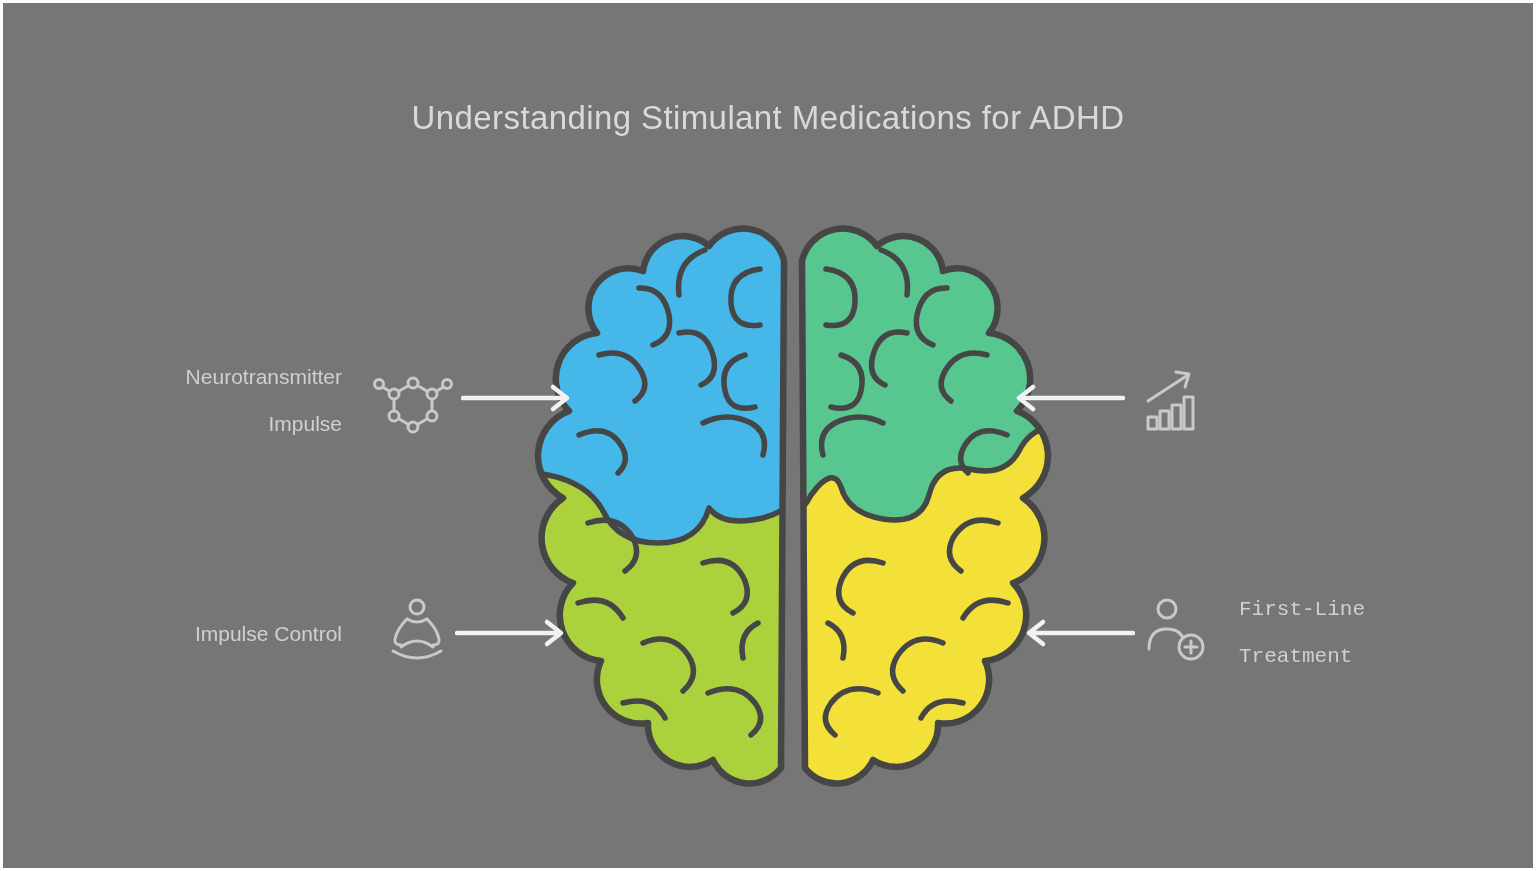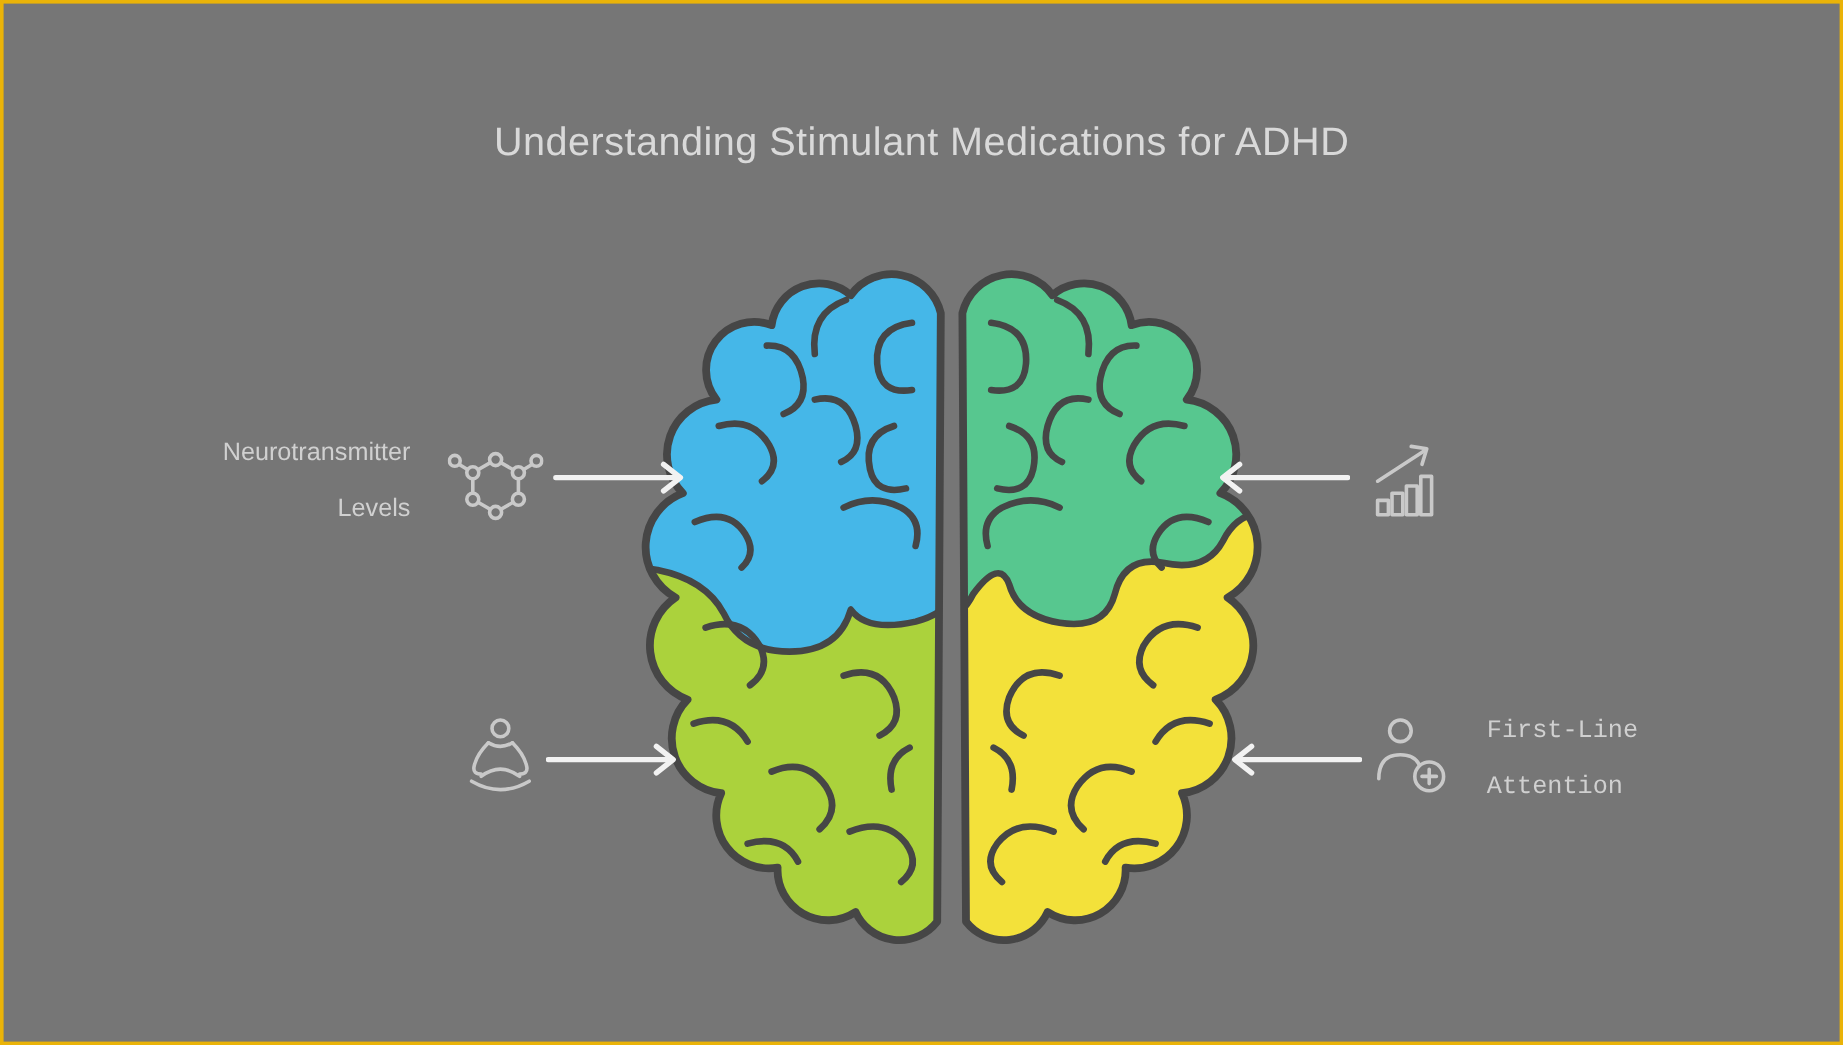--- a/index.html
+++ b/index.html
@@ -1,21 +1,21 @@
 <!DOCTYPE html>
 <html><head>
 <meta charset="utf-8">
 <style>
   * { margin:0; padding:0; box-sizing:border-box; }
   body { background:#4a4a4a; }
   .stage {
     position:relative;
     width:1536px; height:871px;
     background:#767676;
-    border:3px solid #eab308;
+    border:3px solid #ffffff;
     overflow:hidden;
     font-family:"Liberation Sans", sans-serif;
   }
   .title {
     position:absolute; left:0; right:0; top:96px;
     text-align:center;
     font-size:33px; letter-spacing:0.4px;
     color:#d9d9d9;
   }
   .label {
@@ -145,39 +145,42 @@
       </g>
       <path class="outline" d="M 799 258 A 42 42 0 0 1 874 243 A 40 40 0 0 1 940 268 A 40 40 0 0 1 986 330
                A 46 46 0 0 1 1014 408 A 48 48 0 0 1 1020 495 A 48 48 0 0 1 1010 580
                A 46 46 0 0 1 982 658 A 44 44 0 0 1 935 720 A 42 42 0 0 1 870 757
                A 40 40 0 0 1 802 765 L 799 258 Z"></path>
     </g>
   </svg>
 
   <div class="label align-right" style="right:1191px; top:350px;">
     <div>Neurotransmitter</div>
-    <div>Levels</div>
+    <div>Impulse</div>
   </div>
   <svg class="abs" style="left:370px; top:358px;" width="80" height="80" viewBox="0 0 80 80">
     <path class="iconS" d="M 40 22 L 59 33 L 59 55 L 40 66 L 21 55 L 21 33 Z"></path>
     <path class="iconS" d="M 59 33 L 72 25 M 21 33 L 8 25"></path>
     <circle class="iconFill" cx="40" cy="22" r="5"></circle>
     <circle class="iconFill" cx="59" cy="33" r="5"></circle>
     <circle class="iconFill" cx="59" cy="55" r="5"></circle>
     <circle class="iconFill" cx="40" cy="66" r="5"></circle>
     <circle class="iconFill" cx="21" cy="55" r="5"></circle>
     <circle class="iconFill" cx="21" cy="33" r="5"></circle>
     <circle class="iconFill" cx="74" cy="23" r="4.5"></circle>
     <circle class="iconFill" cx="6" cy="23" r="4.5"></circle>
   </svg>
   <svg class="abs" style="left:458px; top:380px;" width="116" height="30" viewBox="0 0 116 30">
     <path class="arrowS" d="M 2 15 L 104 15"></path>
     <path class="arrowS" d="M 92 4 L 106 15 L 92 26"></path>
   </svg>
 
+  <div class="label align-right" style="right:1191px; top:607px;">
+    <div>Impulse Control</div>
+  </div>
   <svg class="abs" style="left:378px; top:592px;" width="72" height="72" viewBox="0 0 72 72">
     <circle class="iconS" cx="36" cy="12" r="7"></circle>
     <path class="iconS" d="M 26 24 Q 36 30 46 24"></path>
     <path class="iconS" d="M 26 24 Q 16 34 14 44 Q 13 50 20 50"></path>
     <path class="iconS" d="M 46 24 Q 56 34 58 44 Q 59 50 52 50"></path>
     <path class="iconS" d="M 20 52 Q 36 40 52 52"></path>
     <path class="iconS" d="M 12 56 Q 36 70 60 56"></path>
   </svg>
   <svg class="abs" style="left:452px; top:615px;" width="116" height="30" viewBox="0 0 116 30">
     <path class="arrowS" d="M 2 15 L 104 15"></path>
@@ -194,21 +197,21 @@
     <path class="iconS" d="M 5 38 L 45 12"></path>
     <path class="iconS" d="M 33 9 L 46 11 L 42 24"></path>
   </svg>
   <svg class="abs" style="left:1006px; top:380px;" width="116" height="30" viewBox="0 0 116 30">
     <path class="arrowS" d="M 114 15 L 12 15"></path>
     <path class="arrowS" d="M 24 4 L 10 15 L 24 26"></path>
   </svg>
 
   <div class="label" style="left:1236px; top:583px;font-family:Liberation Mono, monospace;">
     <div>First-Line</div>
-    <div>Attention</div>
+    <div>Treatment</div>
   </div>
   <svg class="abs" style="left:1134px; top:592px;" width="80" height="72" viewBox="0 0 80 72">
     <circle class="iconS" cx="30" cy="14" r="9"></circle>
     <path class="iconS" d="M 12 54 Q 12 34 30 34 Q 46 34 48 50"></path>
     <circle class="iconFill" cx="54" cy="52" r="12"></circle>
     <path class="iconS" d="M 54 46 L 54 58 M 48 52 L 60 52"></path>
   </svg>
   <svg class="abs" style="left:1016px; top:615px;" width="116" height="30" viewBox="0 0 116 30">
     <path class="arrowS" d="M 114 15 L 12 15"></path>
     <path class="arrowS" d="M 24 4 L 10 15 L 24 26"></path>

